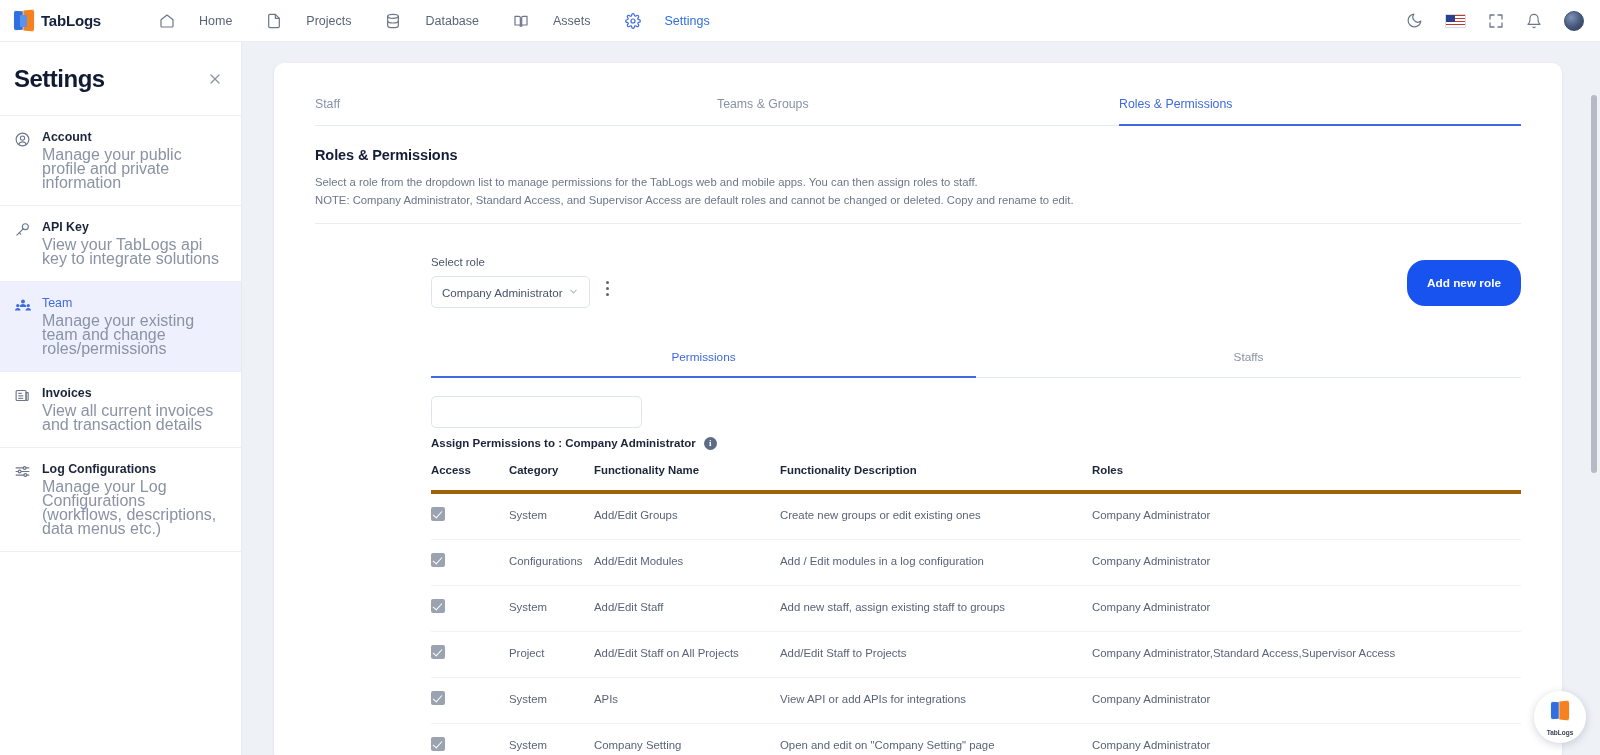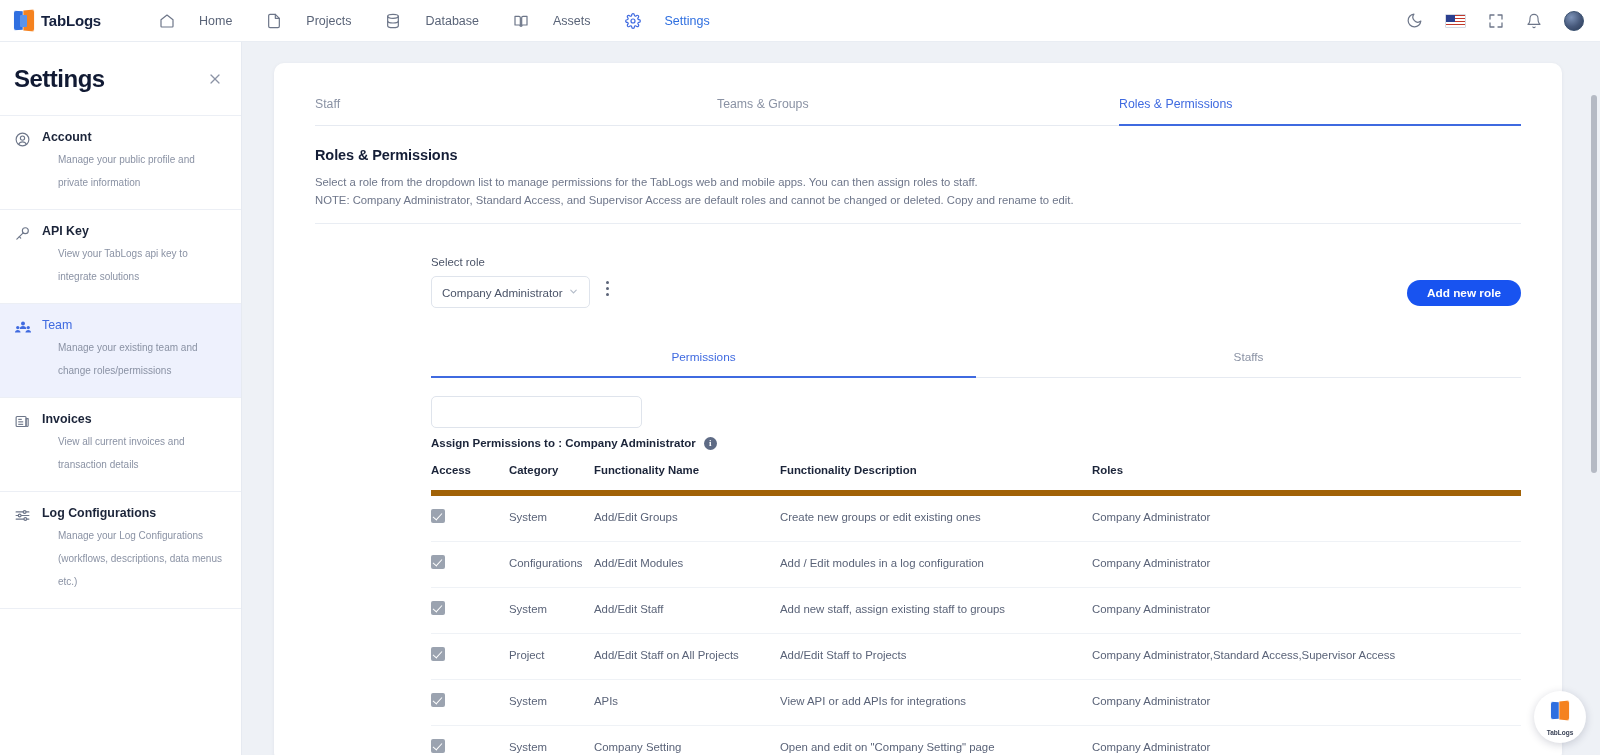--- a/index.html
+++ b/index.html
@@ -77,21 +77,21 @@
   .sb-item {
     display: flex; gap: 10px; padding: 14px 16px 15px 14px;
     border-bottom: 1px solid #eceff5; cursor: pointer;
   }
   .sb-item.active { background: #eef1fd; }
   .sb-ico { width: 18px; flex: 0 0 18px; padding-top: 1px; color: #6d7689; }
   .sb-item.active .sb-ico { color: #3f6ae0; }
   .sb-body { flex: 1; }
   .sb-name { font-size: 12.4px; font-weight: bold; color: #1b2439; margin-bottom: 4px; }
   .sb-item.active .sb-name { color: #3f6ae0; font-weight: normal; }
-  .sb-desc { font-size: 10px; color: #8a92a4; line-height: 23px; margin-left: 16px; }
+  .sb-desc { font-size: 16px; color: #8a92a4; line-height: 14px; }
 
   
   .stage { position: absolute; top: 42px; left: 242px; width: 1358px; height: 713px; }
   .card {
     position: absolute; left: 32px; top: 21px;
     width: 1288px; height: 700px;
     background: #ffffff; border-radius: 10px;
     box-shadow: 0 1px 4px rgba(20,30,60,.06);
     overflow: hidden;
   }
@@ -119,21 +119,21 @@
     background: #fff; display: flex; align-items: center;
     padding: 0 10px; cursor: pointer;
   }
   .select .val { font-size: 11.6px; color: #4b5468; flex: 1; }
   .kebab { margin-left: 16px; margin-bottom: 12px; display: flex; flex-direction: column; gap: 3px; cursor: pointer; }
   .kebab i { width: 3px; height: 3px; border-radius: 50%; background: #5c6478; display: block; }
   .addbtn {
     margin-left: auto; margin-bottom: 2px;
     background: #1853f0; color: #fff; border: 0;
     font-family: inherit; font-size: 11.8px; font-weight: bold;
-    padding: 6px 20px; border-radius: 18px; cursor: pointer;
+    padding: 16px 20px; border-radius: 18px; cursor: pointer;
   }
 
   .subtabs { display: flex; margin: 33px 0 0 0; border-bottom: 1px solid #e6eaf1; }
   .subtab { flex: 1; text-align: center; font-size: 11.8px; color: #8a92a4; padding: 9px 0 12px 0; cursor: pointer; }
   .subtab.active { color: #3f6ae0; border-bottom: 2.5px solid #3f6ae0; margin-bottom: -1px; }
 
   .searchwrap { margin-top: 18px; }
   .search-lbl { font-size: 11.4px; color: #4a5367; margin-bottom: 7px; }
   .search-in {
     width: 211px; height: 32px; border: 1px solid #dfe4ec; border-radius: 5px;
@@ -144,21 +144,21 @@
   .assign-txt { font-size: 11.5px; font-weight: bold; color: #1b2439; }
   .info-ic {
     width: 13px; height: 13px; border-radius: 50%; background: #5e6b85;
     color: #fff; font-size: 9px; font-weight: bold; line-height: 13px;
     text-align: center; cursor: pointer; font-family: "Liberation Serif", serif;
   }
 
   table.perm { width: 100%; border-collapse: collapse; margin-top: 14px; }
   table.perm th {
     text-align: left; font-size: 11.4px; font-weight: bold; color: #1b2439;
-    padding: 0 0 14px 0; border-bottom: 6px solid #a16207;
+    padding: 0 0 14px 0; border-bottom: 4px solid #a16207;
   }
   table.perm td {
     font-size: 11.4px; color: #5a6378; padding: 13px 0 13px 0;
     border-bottom: 1px solid #eff2f6; vertical-align: top; line-height: 17px;
   }
   .c-access { width: 78px; }
   .c-cat    { width: 85px; }
   .c-fname  { width: 186px; }
   .c-fdesc  { width: 312px; }
   .c-roles  { width: auto; }

